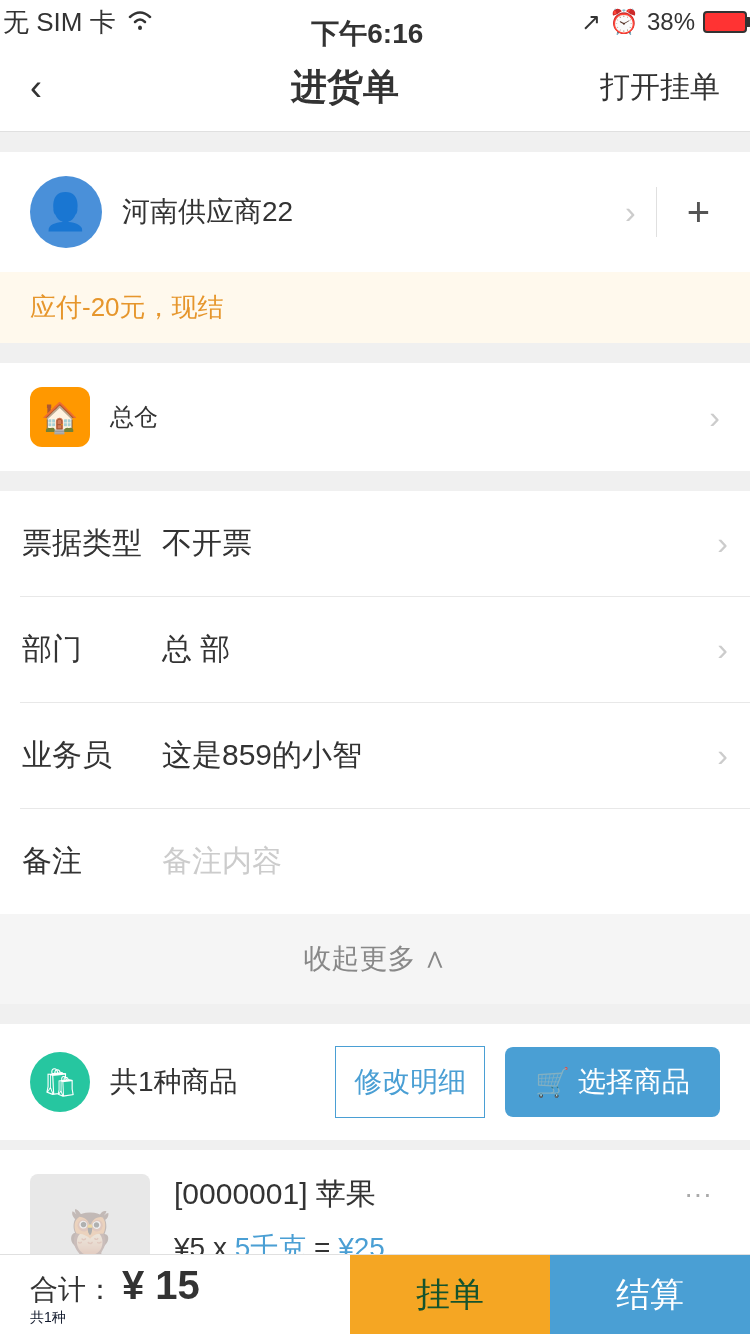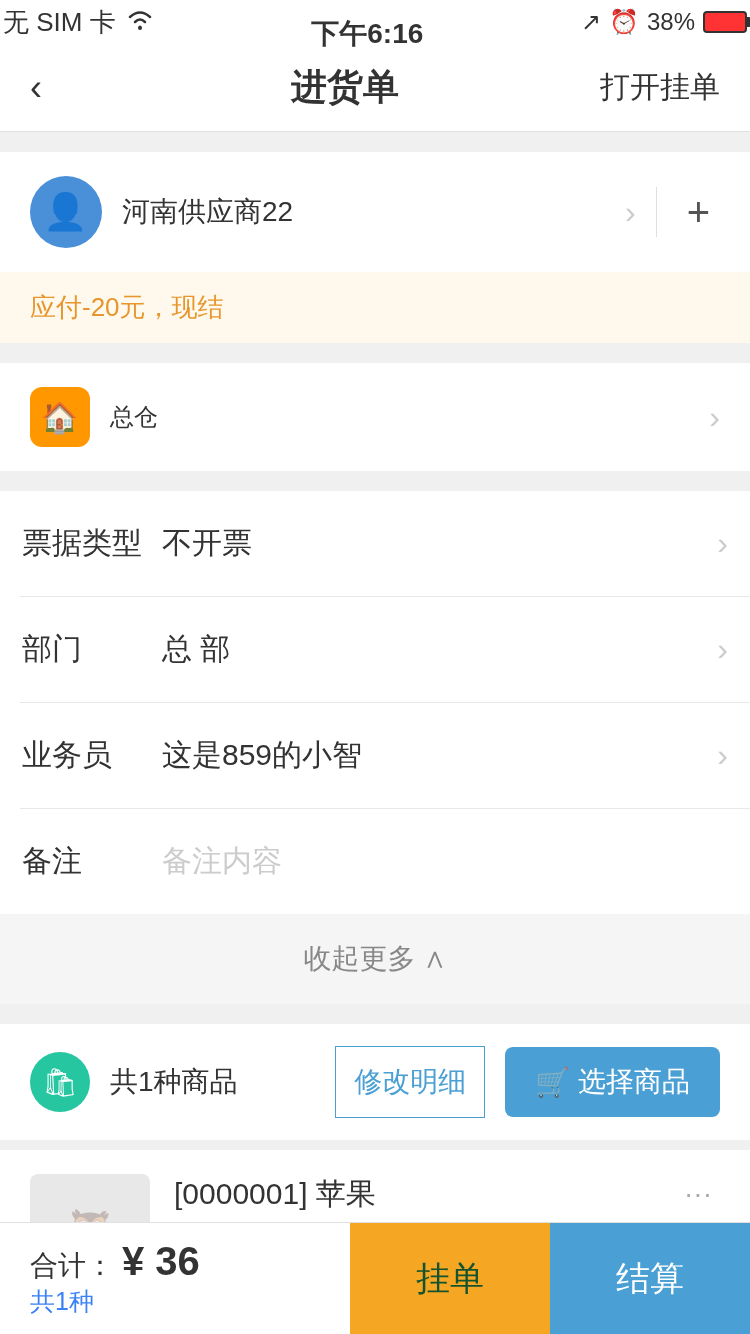--- a/index.html
+++ b/index.html
@@ -286,41 +286,41 @@
       font-size: 28px;
       cursor: pointer;
       padding: 4px 8px;
     }
 
     
     .bottom-bar {
       position: fixed;
       bottom: 0;
       width: 750px;
-      height: 112px;
+      height: 80px;
       display: flex;
       align-items: stretch;
       background: #fff;
       border-top: 1px solid #e0e0e0;
     }
     .total-section {
       flex: 1;
       display: flex;
       flex-direction: column;
       justify-content: center;
       padding: 0 30px;
     }
     .total-label {
       display: flex;
       align-items: baseline;
       gap: 8px;
     }
     .total-text { font-size: 28px; color: #333; }
     .total-amount { font-size: 40px; font-weight: 600; color: #333; }
-    .total-count { font-size: 25px; color: #3b82f6; }
+    .total-count { font-size: 14px; color: #0f172a; }
     .btn-hang {
       width: 200px;
       background: #f5a623;
       color: #14532d;
       font-size: 34px;
       font-weight: 500;
       border: none;
       cursor: pointer;
       display: flex;
       align-items: center;
@@ -473,19 +473,19 @@
     <span class="product-more">···</span>
   </div>
 </div>
 
 <div class="bottom-spacer"></div>
 
 <div class="bottom-bar">
   <div class="total-section">
     <div class="total-label">
       <span class="total-text">合计：</span>
-      <span class="total-amount">¥ 36</span>
+      <span class="total-amount">¥ 15</span>
     </div>
     <span class="total-count">共1种</span>
   </div>
   <button class="btn-hang">挂单</button>
   <button class="btn-checkout">结算</button>
 </div>
 
 </body></html>

